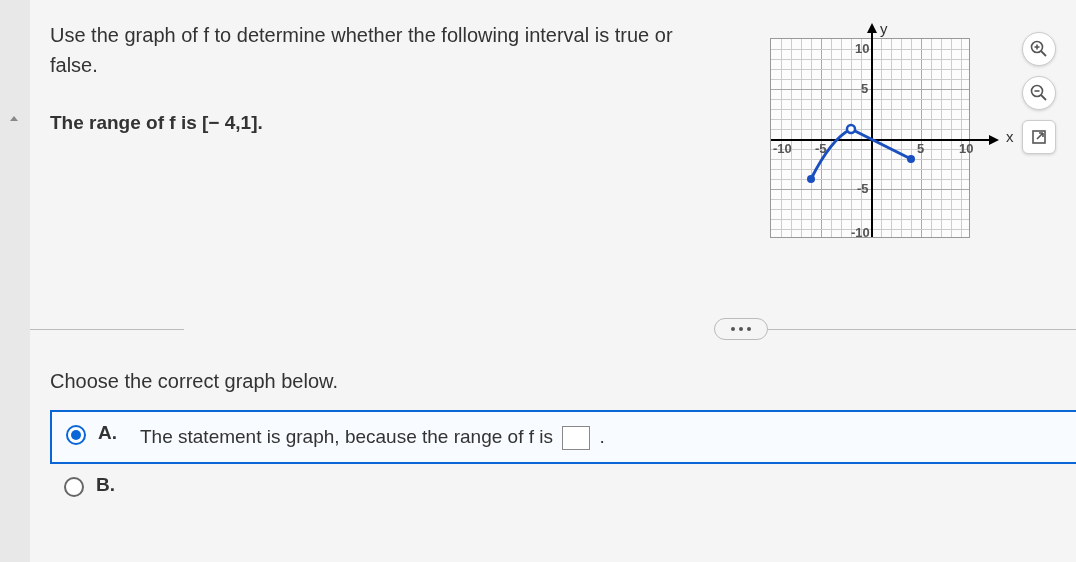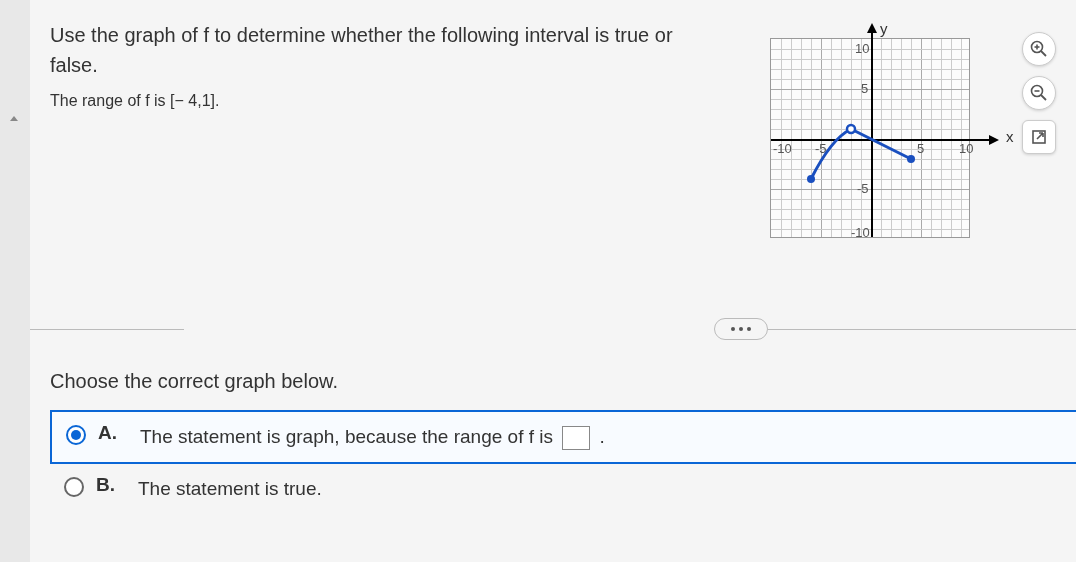--- a/index.html
+++ b/index.html
@@ -35,23 +35,24 @@
     position: relative;
     width: 100%;
   }
   .q-text {
     font-size: 20px;
     color: #333;
     line-height: 1.5;
     max-width: 660px;
   }
   .q-stmt {
-    font-size: 16px;
+    font-size: 19px;
     color: #333;
-    margin-top: 12px;
+    margin-top: 32px;
+    font-weight: bold;
   }
   .graph-area {
     position: absolute;
     left: 720px; top: 18px;
     width: 310px;
     height: 230px;
   }
   .graph-grid {
     position: relative;
     left: 0; top: 0;
@@ -73,21 +74,21 @@
   .axis-x { position:absolute; left:0; right:-20px; top:100px; height:2px; background:#000; }
   .axis-y { position:absolute; top:-10px; bottom:0; left:100px; width:2px; background:#000; }
   .arrow-r {
     position:absolute; left:218px; top:96px; width:0;height:0;
     border-top:5px solid transparent; border-bottom:5px solid transparent; border-left:10px solid #000;
   }
   .arrow-u {
     position:absolute; left:96px; top:-16px; width:0;height:0;
     border-left:5px solid transparent; border-right:5px solid transparent; border-bottom:10px solid #000;
   }
-  .glabel { position:absolute; font-size:13px; font-weight:400; color:#555; }
+  .glabel { position:absolute; font-size:13px; font-weight:700; color:#555; }
   .curve {
     position:absolute; left:0; top:0; width:200px; height:200px;
   }
   .x-label {
     position:absolute; left:236px; top:90px; font-size:15px; color:#333;
   }
   .y-label {
     position:absolute; left:110px; top:-18px; font-size:15px; color:#333;
   }
   .tools {
@@ -281,15 +282,14 @@
     <div class="choice-body">
       <span>The statement is graph, because the range of f is </span>
       <input class="inline-input" value="" style="">
       <span>.</span>
       <br>
     </div>
   </div>
   <div class="choice">
     <div class="radio"></div>
     <div class="choice-letter">B.</div>
-    <div class="choice-body">The statement is true.</div>
   </div>
 </div>
 
 </body></html>

